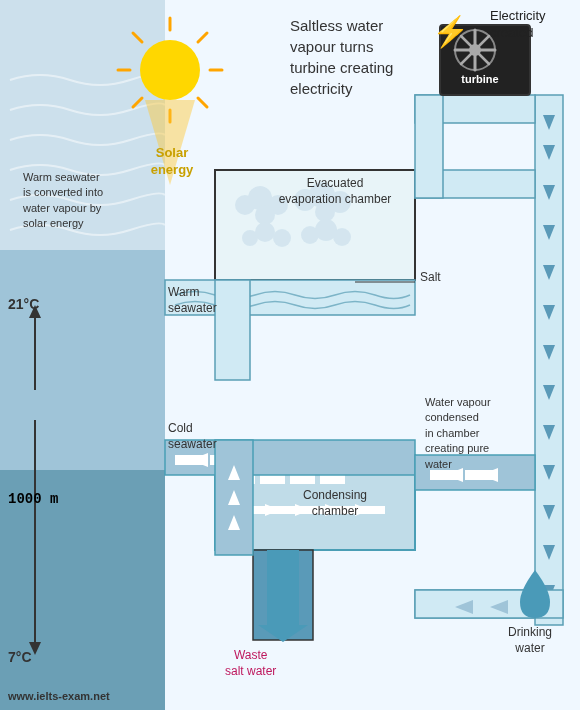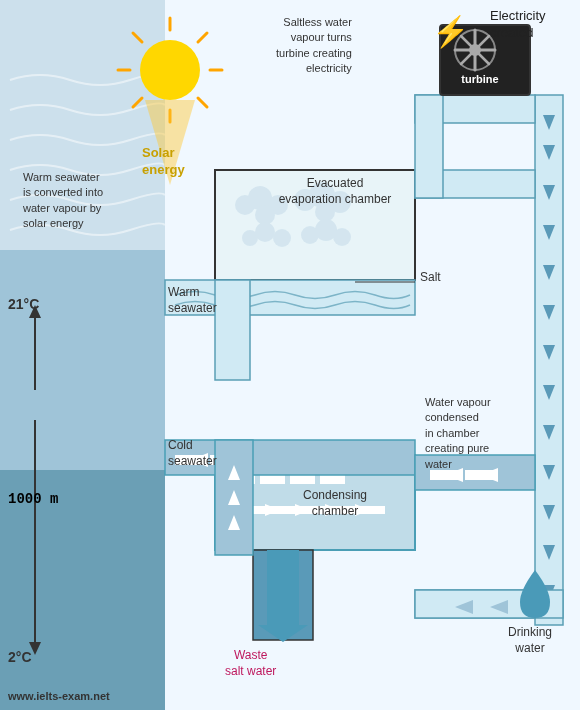--- a/index.html
+++ b/index.html
@@ -218,41 +218,41 @@
   <rect x="267" y="550" width="32" height="78" fill="#4a9ab8"></rect>
 
   <g transform="translate(520, 570)">
     <path d="M 15 0 Q 30 20 30 32 Q 30 48 15 48 Q 0 48 0 32 Q 0 20 15 0 Z" fill="#4a9ab8"></path>
   </g>
 
 </svg>
 
 <div class="label" style="top:8px; left:490px; font-size:13px; font-weight:normal; color:#222; line-height:1.3;">Electricity created</div>
 
-<div class="label" style="top:15px; left:276px; font-size:11px; color:#333; line-height:1.4;text-align:right;">Saltless water<br>vapour turns<br>turbine creating<br>electricity</div>
-
-<div class="label" style="top:145px; left:142px; font-size:13px; font-weight:bold; color:#c8a000; text-align:left; width:60px;">Solar<br>energy</div>
+<div class="label" style="top:15px; left:290px; font-size:15px; color:#333; line-height:1.4;">Saltless water<br>vapour turns<br>turbine creating<br>electricity</div>
+
+<div class="label" style="top:145px; left:142px; font-size:13px; font-weight:bold; color:#c8a000; text-align:center; width:60px;">Solar<br>energy</div>
 
 <div class="label" style="top:170px; left:5px; font-size:11px; color:#333; line-height:1.4; width:120px;margin-left:18px;">Warm seawater<br>is converted into<br>water vapour by<br>solar energy</div>
 
 <div class="label" style="top:176px; left:255px; font-size:12px; color:#333; text-align:center; width:160px;">Evacuated<br>evaporation chamber</div>
 
 <div class="label" style="top:285px; left:168px; font-size:12px; color:#333;">Warm<br>seawater</div>
 
 <div class="label" style="top:270px; left:420px; font-size:12px; color:#333;text-align:right;">Salt</div>
 
 <div class="label" style="top:375px; left:425px; font-size:11px; color:#333; line-height:1.4;margin-top:20px;">Water vapour<br>condensed<br>in chamber<br>creating pure<br>water</div>
 
-<div class="label" style="top:438px; left:168px; font-size:12px; color:#333;">Cold<br>seawater</div>
+<div class="label" style="top:421px; left:168px; font-size:12px; color:#333;">Cold<br>seawater</div>
 
 <div class="label" style="top:488px; left:255px; font-size:12px; color:#333; text-align:center; width:160px;">Condensing<br>chamber</div>
 
 <div class="label" style="top:648px; left:225px; font-size:12px; color:#be185d; text-align:center;">Waste<br>salt water</div>
 
 <div class="label" style="top:625px; left:508px; font-size:12px; color:#333; text-align:center;">Drinking<br>water</div>
 
 <div class="label" style="top:295px; left:8px; font-size:14px; font-weight:bold; color:#333;">21°C</div>
 
-<div class="label" style="top:648px; left:8px; font-size:14px; font-weight:bold; color:#333;">2°C</div>
+<div class="label" style="top:648px; left:8px; font-size:14px; font-weight:bold; color:#333;">7°C</div>
 
 <div class="label" style="top:490px; left:8px; font-size:14px; font-weight:bold; color:#000000;font-family:Liberation Mono, monospace;">1000 m</div>
 
 <div class="watermark">www.ielts-exam.net</div>
 
 </body></html>

